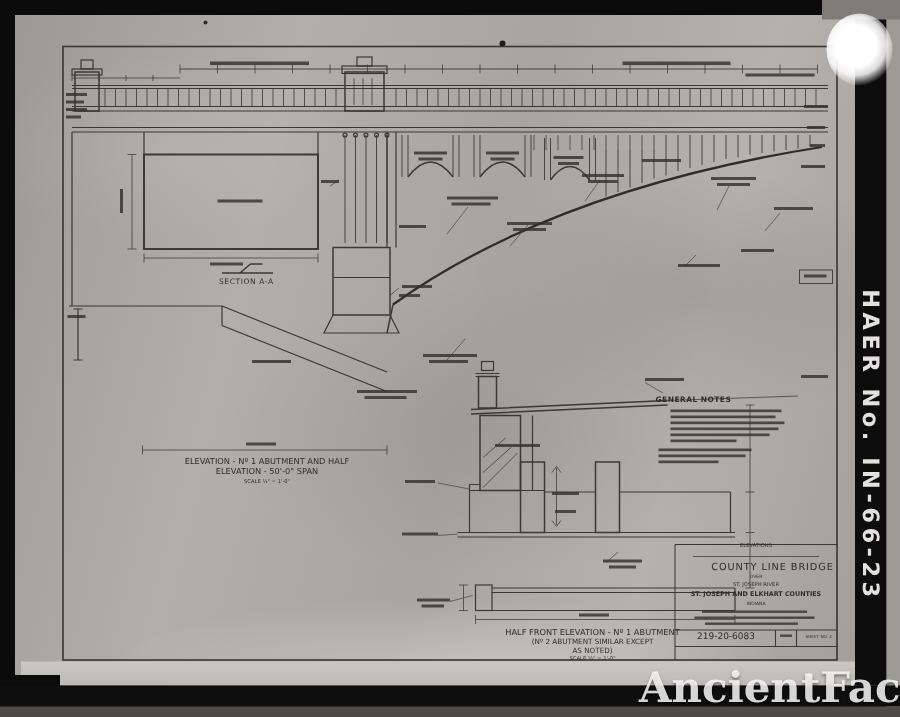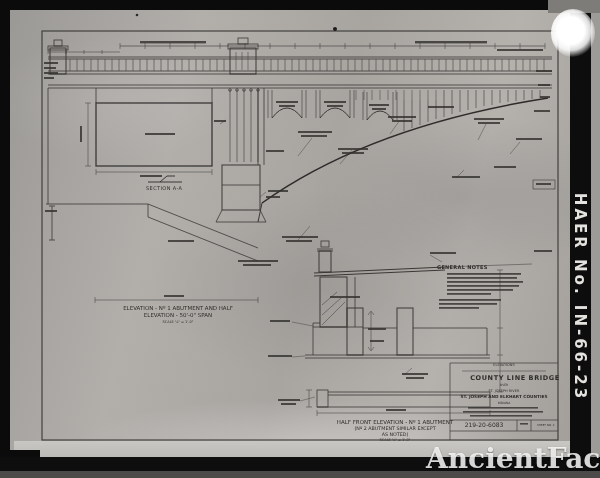--- a/index.html
+++ b/index.html
@@ -220,21 +220,21 @@
   <div class="dtext ctr s70" style="left:98px;top:319px;width:160px;font-size:5px;">SCALE ¼" = 1'-0"</div>
 
   <div class="dtext ctr" style="left:315px;top:419px;width:160px;font-size:5.5px;">HALF FRONT ELEVATION - Nº 1 ABUTMENT</div>
   <div class="dtext ctr" style="left:315px;top:426px;width:160px;font-size:4.8px;">(Nº 2 ABUTMENT SIMILAR EXCEPT</div>
   <div class="dtext ctr" style="left:315px;top:432px;width:160px;font-size:4.8px;">AS NOTED)</div>
   <div class="dtext ctr s70" style="left:315px;top:437px;width:160px;font-size:5px;">SCALE ½" = 1'-0"</div>
 
   <div class="dtext" style="left:437px;top:264px;font-size:5px;font-weight:bold;letter-spacing:.3px;">GENERAL NOTES</div>
 
   <div class="dtext ctr s70" style="left:450px;top:362px;width:108px;font-size:5px;">ELEVATIONS</div>
-  <div class="dtext ctr" style="left:450px;top:374px;width:130px;font-size:6.5px;font-weight:bold;letter-spacing:.6px;">COUNTY LINE BRIDGE</div>
+  <div class="dtext ctr" style="left:450px;top:374px;width:130px;font-size:6.5px;font-weight:normal;letter-spacing:.6px;">COUNTY LINE BRIDGE</div>
   <div class="dtext ctr s60" style="left:450px;top:383px;width:108px;font-size:5px;">OVER</div>
   <div class="dtext ctr s70" style="left:450px;top:388px;width:108px;font-size:5px;">ST. JOSEPH RIVER</div>
   <div class="dtext ctr s85" style="left:450px;top:394px;width:108px;font-size:5px;font-weight:bold;">ST. JOSEPH AND ELKHART COUNTIES</div>
   <div class="dtext ctr s60" style="left:450px;top:401px;width:108px;font-size:5px;">INDIANA</div>
   <div class="dtext ctr" style="left:452px;top:421px;width:64px;font-size:6px;">219-20-6083</div>
   <div class="dtext ctr" style="left:531px;top:423px;width:27px;font-size:5px;transform:scale(.55);transform-origin:center top;">SHEET NO. 2</div>
 
   <div class="haer-strip"></div>
   <div class="haer-label">HAER No. IN-66-23</div>
   <div class="right-col"></div>

